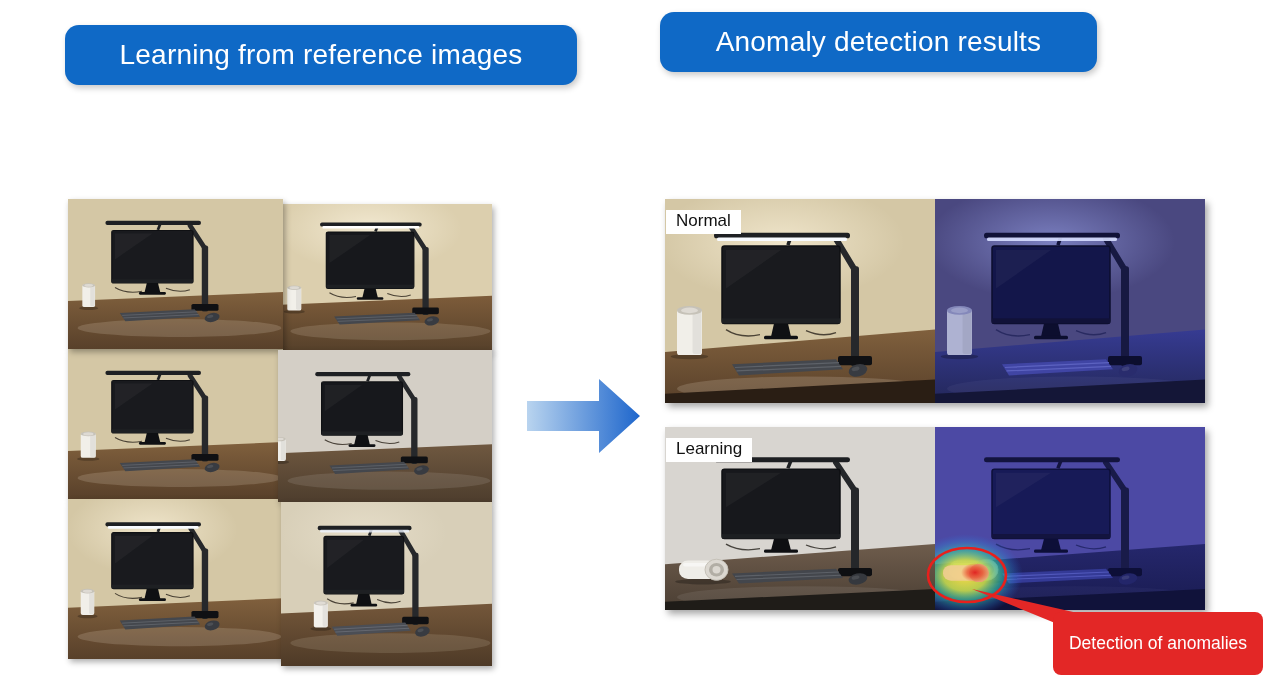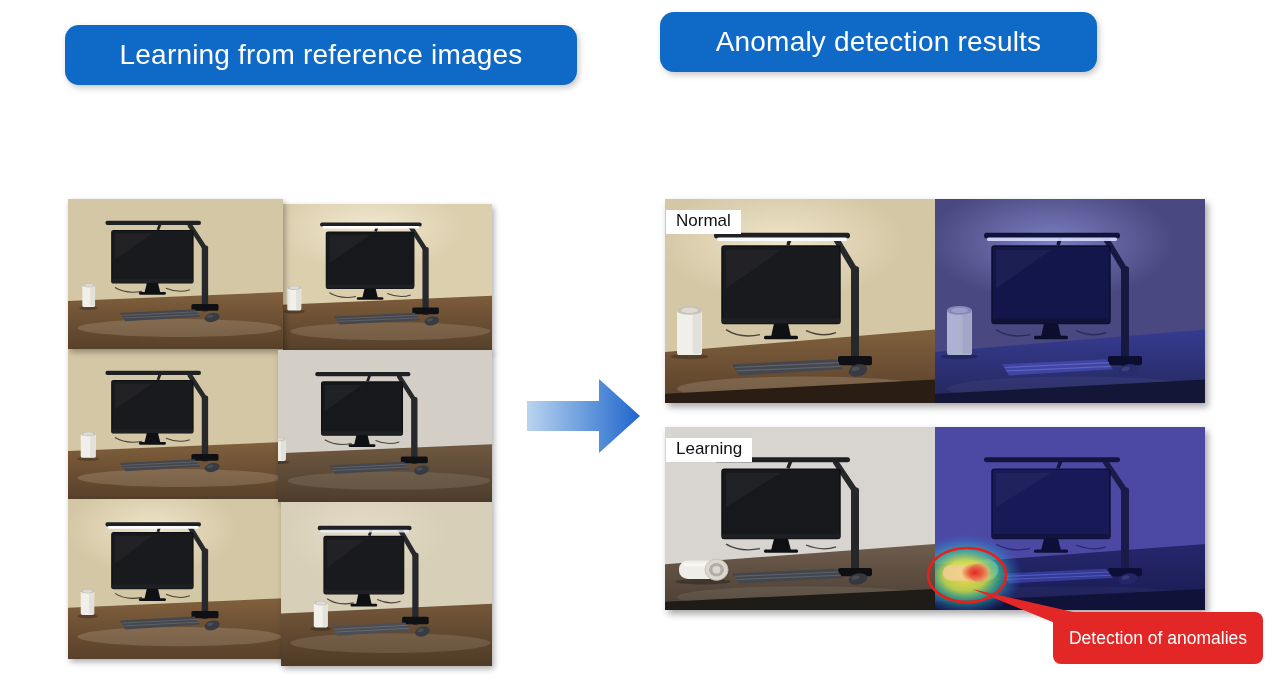--- a/index.html
+++ b/index.html
@@ -26,21 +26,21 @@
   .photo svg,.half svg{display:block;width:100%;height:100%;}
   .pair{position:absolute;display:flex;box-shadow:3px 4px 7px rgba(0,0,0,0.35);z-index:4;}
   #pair-normal{left:665px;top:199px;width:540px;height:204px;}
   #pair-anomaly{left:665px;top:427px;width:540px;height:183px;}
   .half{width:270px;height:100%;overflow:hidden;}
   .chip{position:absolute;left:1px;top:11px;background:var(--label-bg);color:var(--label-text);
         font-size:17px;padding:1px 10px 3px 10px;z-index:2;}
   #arrow{position:absolute;left:527px;top:379px;width:113px;height:74px;}
   #arrow svg{display:block;width:100%;height:100%;}
   #overlay{position:absolute;left:0;top:0;width:1280px;height:700px;pointer-events:none;z-index:6;}
-  #callout{position:absolute;left:1053px;top:612px;width:210px;height:52px;
+  #callout{position:absolute;left:1053px;top:612px;width:210px;height:63px;
            background:var(--callout-bg);color:var(--callout-text);display:flex;align-items:center;
            justify-content:center;font-size:17.5px;border-radius:8px;z-index:7;}
 </style>
 </head>
 <body>
 
 <div id="canvas">
 
   <div class="hdr" id="hdr-left">Learning from reference images</div>
   <div class="hdr" id="hdr-right">Anomaly detection results</div>

